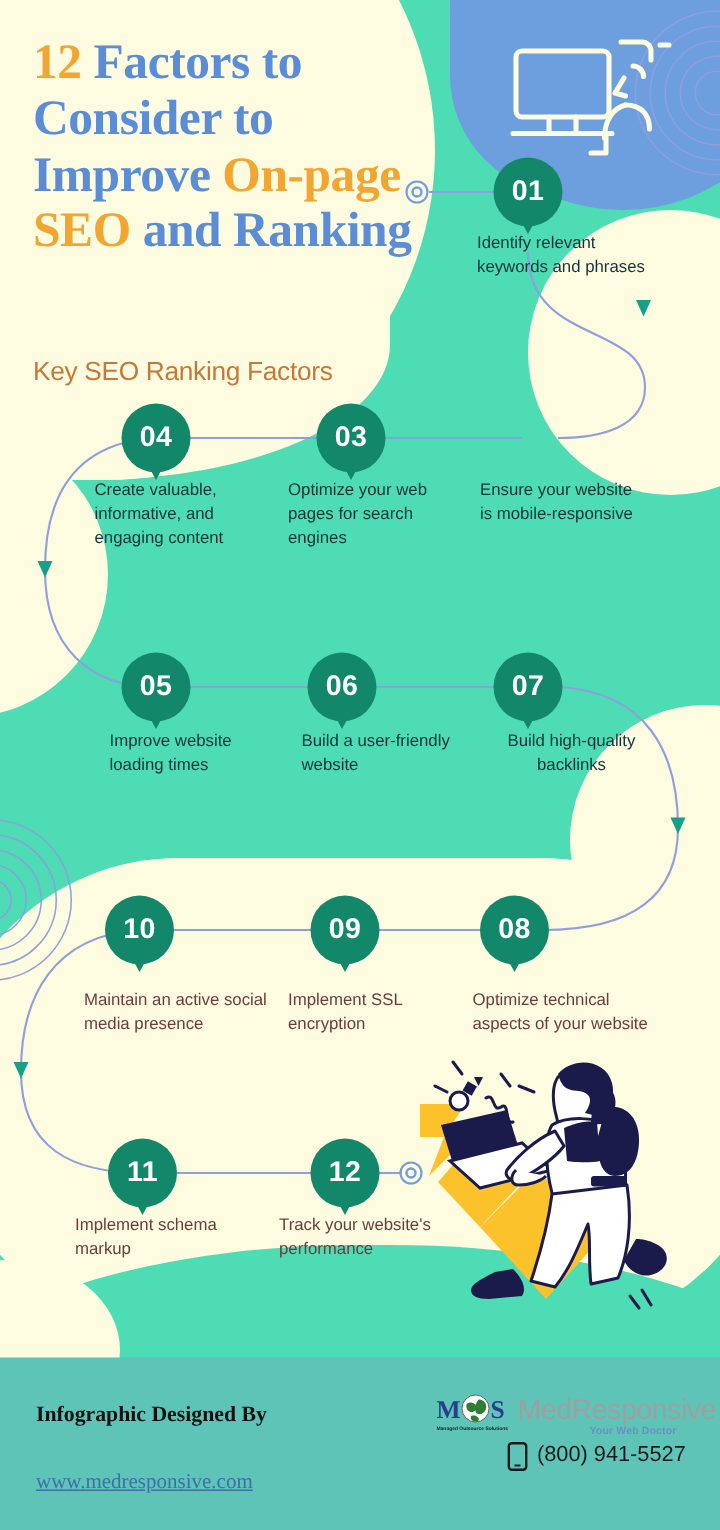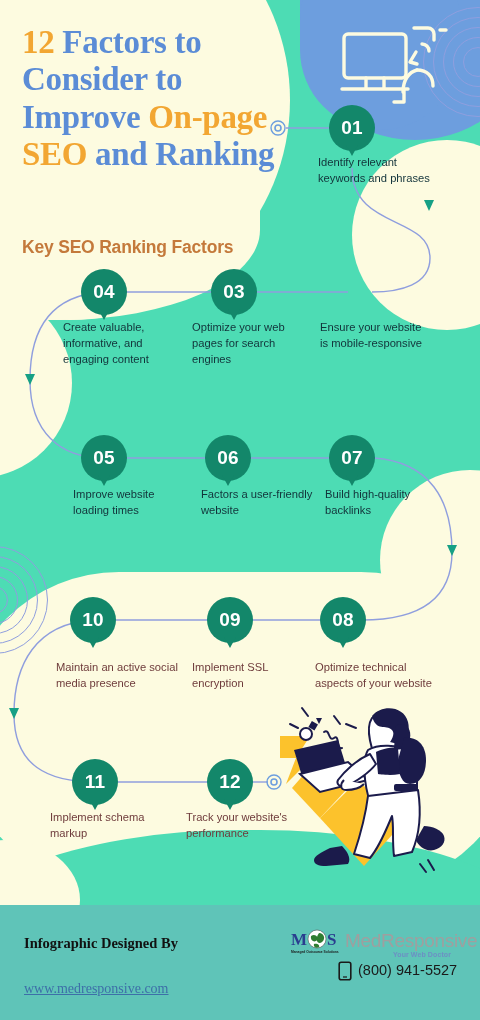--- a/index.html
+++ b/index.html
@@ -66,21 +66,21 @@
   
   .title{
     position:absolute;left:22px;top:24px;width:265px;
     font-family:"Liberation Serif",serif;
     font-weight:bold;font-size:33px;line-height:1.13;
     color:#5b8cd6;letter-spacing:-0.3px;
   }
   .title .hl{color:#f2a632;}
   .subtitle{
     position:absolute;left:22px;top:237px;
-    font-size:17.5px;font-weight:bold;color:#c4793b;
+    font-size:17.5px;font-weight:normal;color:#c4793b;
     letter-spacing:-0.2px;
   }
 
   
   .head-icon{position:absolute;left:336px;top:18px;width:120px;height:100px;}
 
   
   .conn{position:absolute;left:0;top:0;width:480px;height:1020px;}
 
   
@@ -260,27 +260,27 @@
   <div class="pin" style="left:81px;top:435px;">
     <div class="circ">05</div>
     <div class="tail"></div>
   </div>
   <div class="stxt" style="left:73px;top:487px;width:112px;">Improve website loading times</div>
 
   <div class="pin" style="left:205px;top:435px;">
     <div class="circ">06</div>
     <div class="tail"></div>
   </div>
-  <div class="stxt" style="left:201px;top:487px;width:112px;">Factors a user-friendly website</div>
+  <div class="stxt" style="left:201px;top:487px;width:112px;">Build a user-friendly website</div>
 
   <div class="pin" style="left:329px;top:435px;">
     <div class="circ">07</div>
     <div class="tail"></div>
   </div>
-  <div class="stxt" style="left:325px;top:487px;width:112px;">Build high-quality backlinks</div>
+  <div class="stxt" style="left:325px;top:487px;width:112px;text-align:center;">Build high-quality backlinks</div>
 
   <div class="pin" style="left:320px;top:597px;">
     <div class="circ">08</div>
     <div class="tail"></div>
   </div>
   <div class="stxt cream" style="left:315px;top:660px;width:132px;">Optimize technical aspects of your website</div>
 
   <div class="pin" style="left:207px;top:597px;">
     <div class="circ">09</div>
     <div class="tail"></div>

